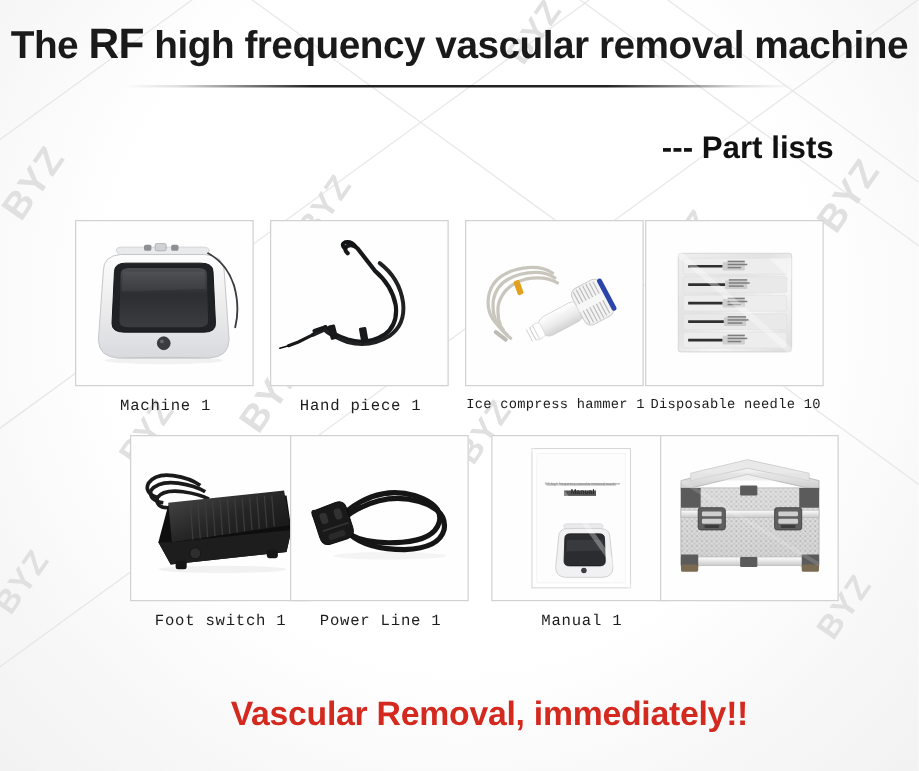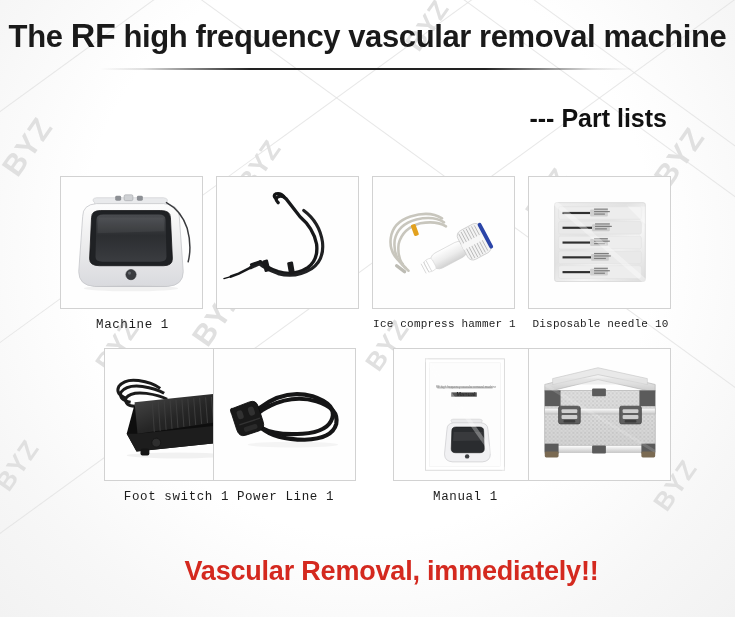--- a/index.html
+++ b/index.html
@@ -169,20 +169,21 @@
             <path d="M88 34 Q104 46 107 66 Q109 84 96 93 Q80 103 62 98 Q48 93 43 88" fill="none" stroke="#202123" stroke-width="3.2" stroke-linecap="round"></path>
             <path d="M43 88 L34 92" stroke="#202123" stroke-width="3.2" stroke-linecap="round" fill="none"></path>
             <path d="M44 86 L35 89" stroke="#17181a" stroke-width="3.2" stroke-linecap="round" fill="none"></path>
             <rect x="47" y="84" width="6" height="12" rx="1.2" fill="#19191b" transform="rotate(-14 50 90)"></rect>
             <rect x="72" y="86" width="6" height="13" rx="1.2" fill="#19191b" transform="rotate(-10 75 92)"></rect>
             <path d="M34 92 L22 98 L14 101" stroke="#17181a" stroke-width="2.6" stroke-linecap="round" fill="none"></path>
             <path d="M14 101 L7 103" stroke="#0d0d0e" stroke-width="1.3" stroke-linecap="round" fill="none"></path>
             <path d="M60 22 Q56 19 60 17 Q65 16 68 20" fill="none" stroke="#121314" stroke-width="3.2" stroke-linecap="round"></path>
           </svg>
         </div>
+        <div class="caption">Hand piece 1</div>
       </div>
 
       <div class="cell" style="left:372px;">
         <div class="thumb">
           <svg class="art" viewBox="0 0 143 133">
             <defs>
               <linearGradient id="hgrip" x1="0" y1="0" x2="0" y2="1">
                 <stop offset="0" stop-color="#ffffff"></stop>
                   <stop offset="0.55" stop-color="#ececec"></stop>
                   <stop offset="1" stop-color="#d2d2d2"></stop>
@@ -214,21 +215,21 @@
             <g transform="rotate(-28 82 76)" stroke="#cdcdcd" stroke-width="0.7">
               <line x1="47" y1="71" x2="47" y2="82"></line>
                 <line x1="50" y1="70.5" x2="50" y2="82.5"></line>
               <line x1="53" y1="70.5" x2="53" y2="82.5"></line>
             </g>
           </svg>
         </div>
         <div class="caption cap-wide">Ice compress hammer 1</div>
       </div>
 
-      <div class="cell" style="left:528px;">
+      <div class="cell" style="left:516px;">
         <div class="thumb">
           <svg class="art" viewBox="0 0 143 133">
             <defs>
               <linearGradient id="pack" x1="0" y1="0" x2="1" y2="1">
                 <stop offset="0" stop-color="#efefef"></stop>
                   <stop offset="0.4" stop-color="#e2e2e2"></stop>
                 <stop offset="0.65" stop-color="#f6f6f6"></stop>
                   <stop offset="1" stop-color="#dcdcdc"></stop>
               </linearGradient>
             </defs>
@@ -328,21 +329,21 @@
             <path d="M22 86 L32 104 L126 94 L130 76 L33 86 Z" fill="#1d1d1d"></path>
             <circle cx="52" cy="95" r="4.5" fill="#2e2e2e" stroke="#141414" stroke-width="0.8"></circle>
             <rect x="36" y="101" width="9" height="7" rx="2" fill="#151515"></rect>
             <rect x="110" y="92" width="9" height="7" rx="2" fill="#151515"></rect>
             <ellipse cx="74" cy="108" rx="52" ry="3" fill="#000" opacity="0.05"></ellipse>
           </svg>
         </div>
         <div class="caption">Foot switch 1</div>
       </div>
 
-      <div class="cell" style="left:213px;">
+      <div class="cell" style="left:232px;">
         <div class="thumb">
           <svg class="art" viewBox="0 0 143 133">
             <g fill="none" stroke="#151516" stroke-linecap="round">
               <path d="M46 60 Q72 40 100 48 Q124 56 120 70 Q116 84 90 86 Q62 88 48 80" stroke-width="4.2"></path>
               <path d="M48 80 Q62 92 92 92 Q120 91 124 76 Q127 60 104 53 Q80 46 56 58" stroke-width="4.2"></path>
               <path d="M56 58 Q48 62 44 66" stroke-width="4.2"></path>
             </g>
             <g transform="rotate(-18 40 66)">
               <path d="M22 54 Q18 52 19 60 L19 76 Q19 84 26 84 L40 84 Q47 84 47 76 L47 60 Q47 53 40 53 Z" fill="#191919" stroke="#0d0d0d" stroke-width="0.8"></path>
               <rect x="24" y="58" width="6" height="9" rx="2.5" fill="#313131"></rect>

